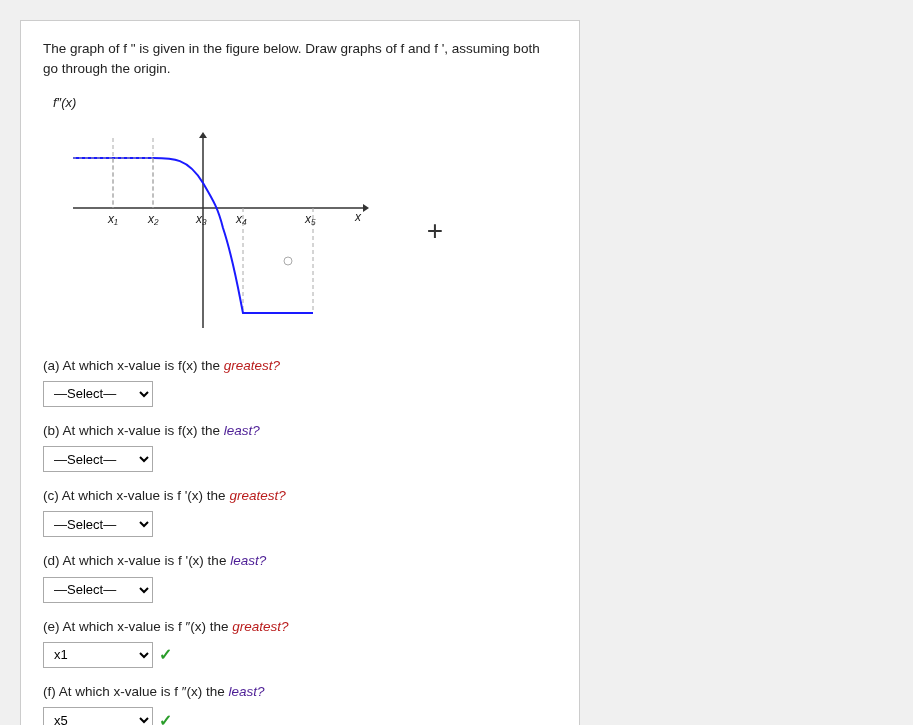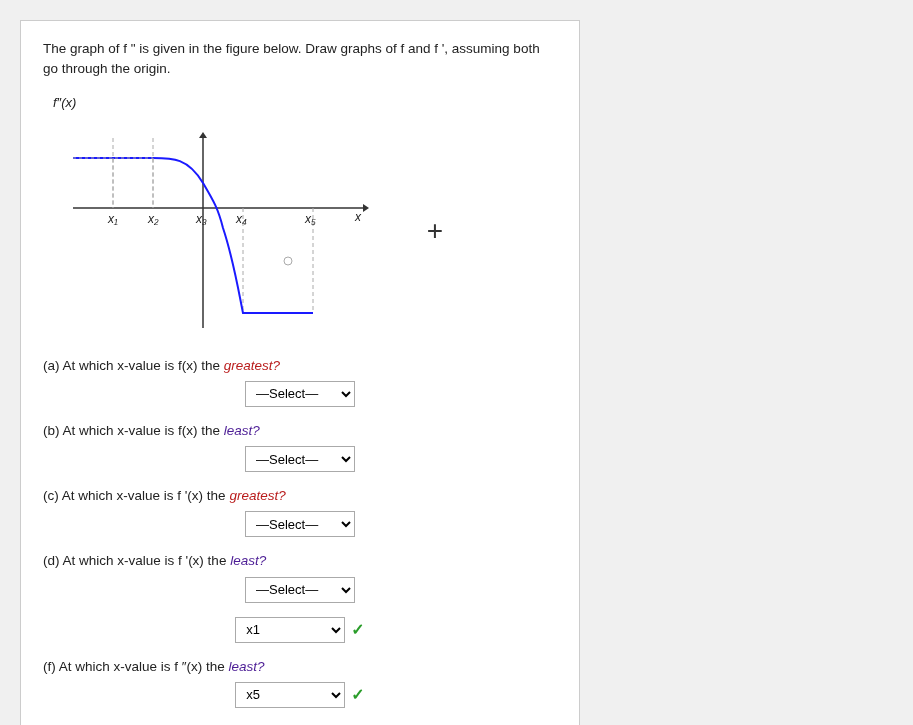--- a/index.html
+++ b/index.html
@@ -49,21 +49,20 @@
       font-style: italic;
     }
     .question-text .highlight-red {
       color: #4c1d95;
       font-style: italic;
     }
     .select-row {
       display: flex;
       align-items: center;
       gap: 6px;
-      justify-content: center;
     }
     select.answer-select {
       border: 1px solid #aaa;
       padding: 3px 6px;
       font-size: 13px;
       background: #fff;
       min-width: 110px;
       height: 26px;
       cursor: pointer;
     }
@@ -195,20 +194,23 @@
         <option>x2</option>
         <option>x3</option>
         <option>x4</option>
         <option>x5</option>
       </select>
     </div>
   </div>
 
   
   <div class="question-block">
+    <p class="question-text">
+      (e) At which x-value is f ″(x) the <span class="highlight-green">greatest?</span>
+    </p>
     <div class="select-row">
       <select class="answer-select">
         <option>—Select—</option>
         <option selected="">x1</option>
         <option>x2</option>
         <option>x3</option>
         <option>x4</option>
         <option>x5</option>
       </select>
       <span class="check-icon">✓</span>

